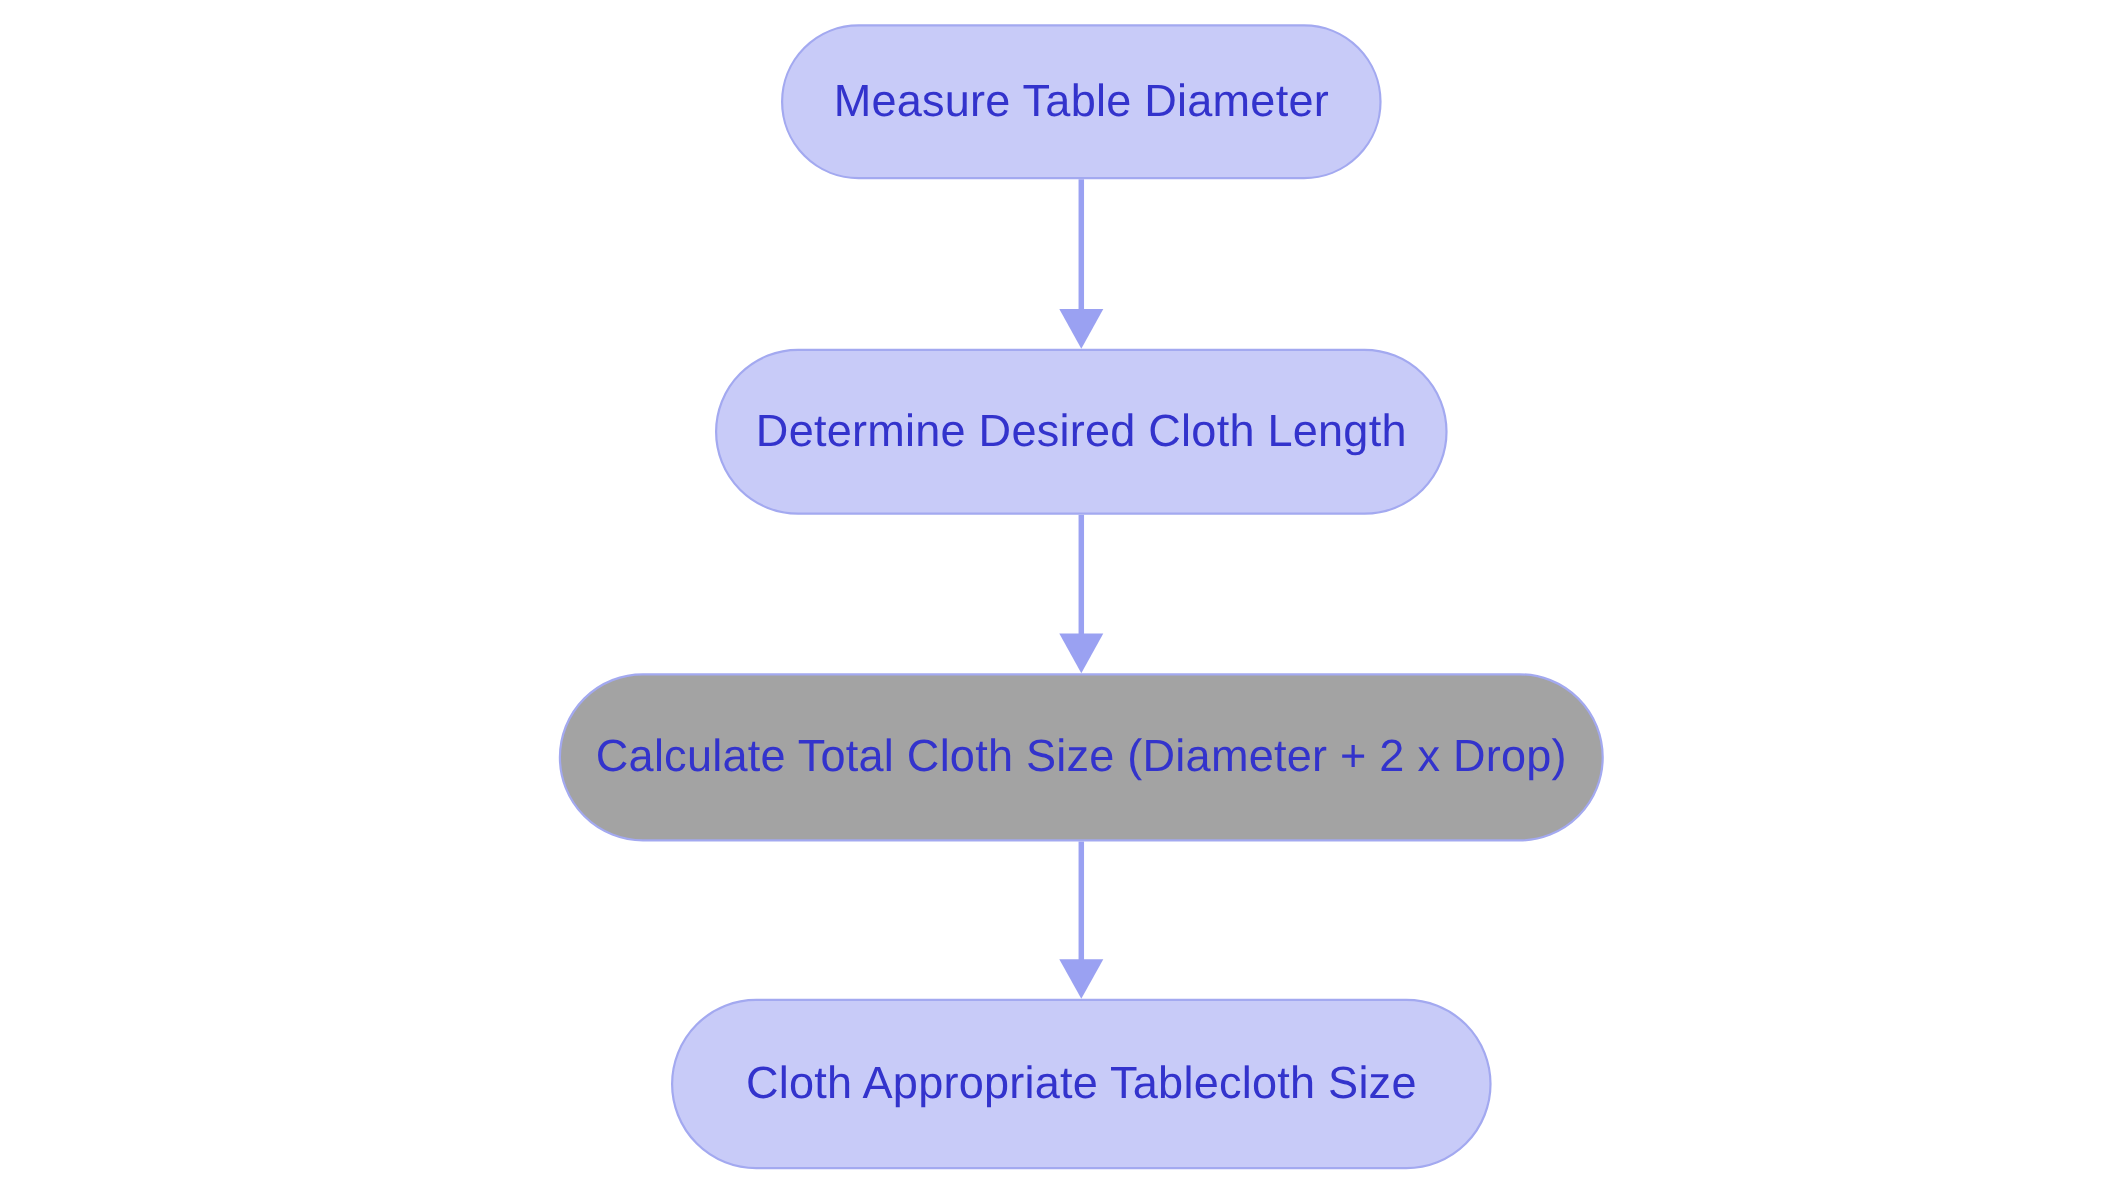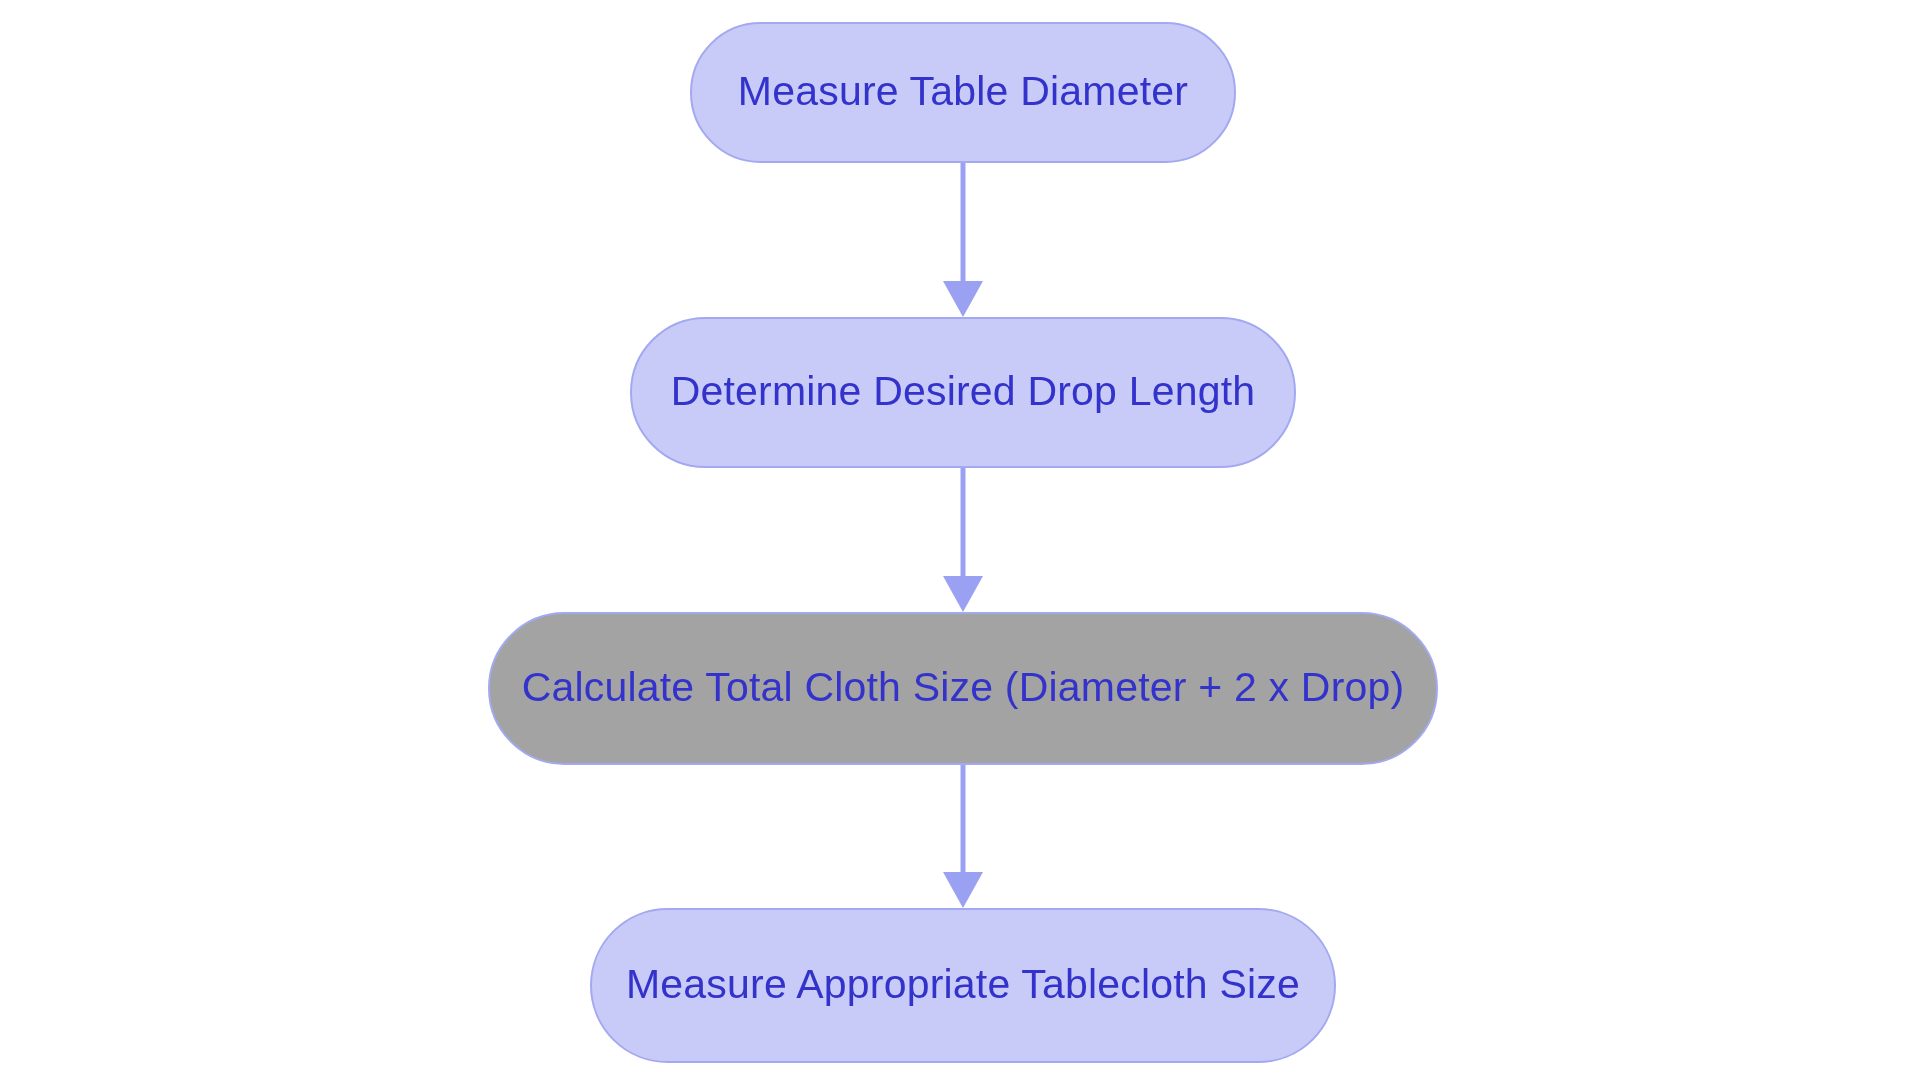--- a/index.html
+++ b/index.html
@@ -12,20 +12,21 @@
     width: 1920px;
     height: 1083px;
     font-family: "Liberation Sans", sans-serif;
     overflow: hidden;
   }
   #flowchart-canvas {
     position: relative;
     width: 1856px;
     height: 1083px;
     background: #ffffff;
+    margin-left: 20px;
   }
   .flow-node {
     position: absolute;
     display: flex;
     align-items: center;
     justify-content: center;
     box-sizing: border-box;
     background: #c8cbf8;
     border: 2px solid #a3a9f0;
     border-radius: 999px;
@@ -94,24 +95,24 @@
       <line class="edge-line" x1="963" y1="765" x2="963" y2="879" style="stroke: rgb(154, 161, 242);"></line>
       <polygon class="edge-head" points="963,908 943,872 983,872" style="fill: rgb(154, 161, 242);"></polygon>
     </g>
   </svg>
 
   <div class="flow-node" id="node-1" style="background: rgb(200, 203, 248); border-color: rgb(163, 169, 240); color: rgb(51, 51, 204);">
     <span class="node-label">Measure Table Diameter</span>
   </div>
 
   <div class="flow-node" id="node-2" style="background: rgb(200, 203, 248); border-color: rgb(163, 169, 240); color: rgb(51, 51, 204);">
-    <span class="node-label">Determine Desired Drop Length</span>
+    <span class="node-label">Determine Desired Cloth Length</span>
   </div>
 
   <div class="flow-node" id="node-3" style="background: #a3a3a3; border-color: rgb(163, 169, 240); color: rgb(51, 51, 204);">
     <span class="node-label">Calculate Total Cloth Size (Diameter + 2 x Drop)</span>
   </div>
 
   <div class="flow-node" id="node-4" style="background: rgb(200, 203, 248); border-color: rgb(163, 169, 240); color: rgb(51, 51, 204);">
-    <span class="node-label">Measure Appropriate Tablecloth Size</span>
+    <span class="node-label">Cloth Appropriate Tablecloth Size</span>
   </div>
 
 </div>
 
 </body></html>

